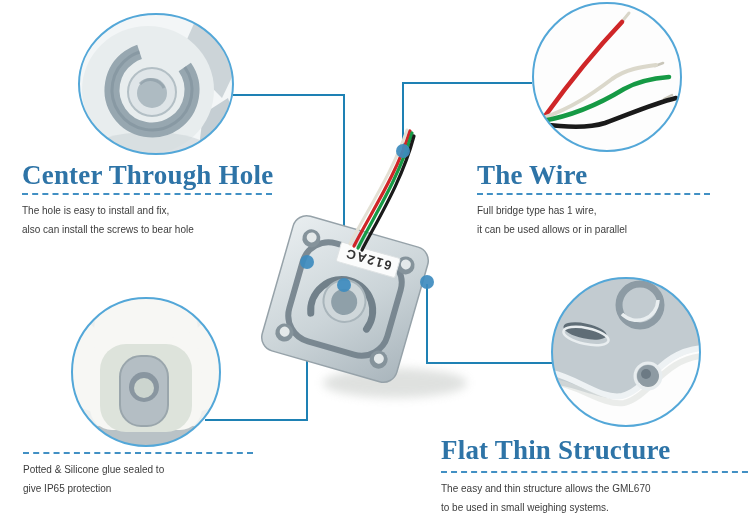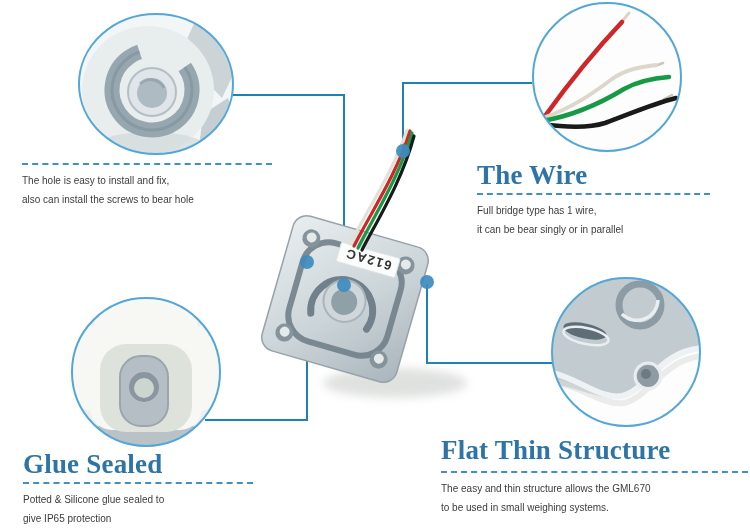--- a/index.html
+++ b/index.html
@@ -174,38 +174,38 @@
         <path d="M 622,314 A 21,21 0 0 0 658,300" fill="none" stroke="#e9eef0" stroke-width="3.5"></path>
         <circle cx="648" cy="376" r="11" fill="#8e9ba3"></circle>
         <circle cx="648" cy="376" r="13" fill="none" stroke="#e8edef" stroke-width="3"></circle>
         <circle cx="646" cy="374" r="5" fill="#6c7a84"></circle>
       </g>
       <circle cx="626" cy="352" r="74" fill="none" stroke="#53a7d8" stroke-width="2"></circle>
     </g>
   </svg>
 
   <div class="callout tl">
+    <h2>Center Through Hole</h2>
     <div class="dash"></div>
     <div class="body-text">
       <div>The hole is easy to install and fix,</div>
       <div>also can install the screws to bear hole</div>
     </div>
   </div>
 
   <div class="callout tr">
     <h2>The Wire</h2>
     <div class="dash"></div>
     <div class="body-text">
       <div>Full bridge type has 1 wire,</div>
-      <div>it can be bear singly or in parallel</div>
+      <div>it can be used allows or in parallel</div>
     </div>
   </div>
 
   <div class="callout bl">
-    <h2>Glue Sealed</h2>
     <div class="dash"></div>
     <div class="body-text">
       <div>Potted &amp; Silicone glue sealed to</div>
       <div>give IP65 protection</div>
     </div>
   </div>
 
   <div class="callout br">
     <h2>Flat Thin Structure</h2>
     <div class="dash"></div>

